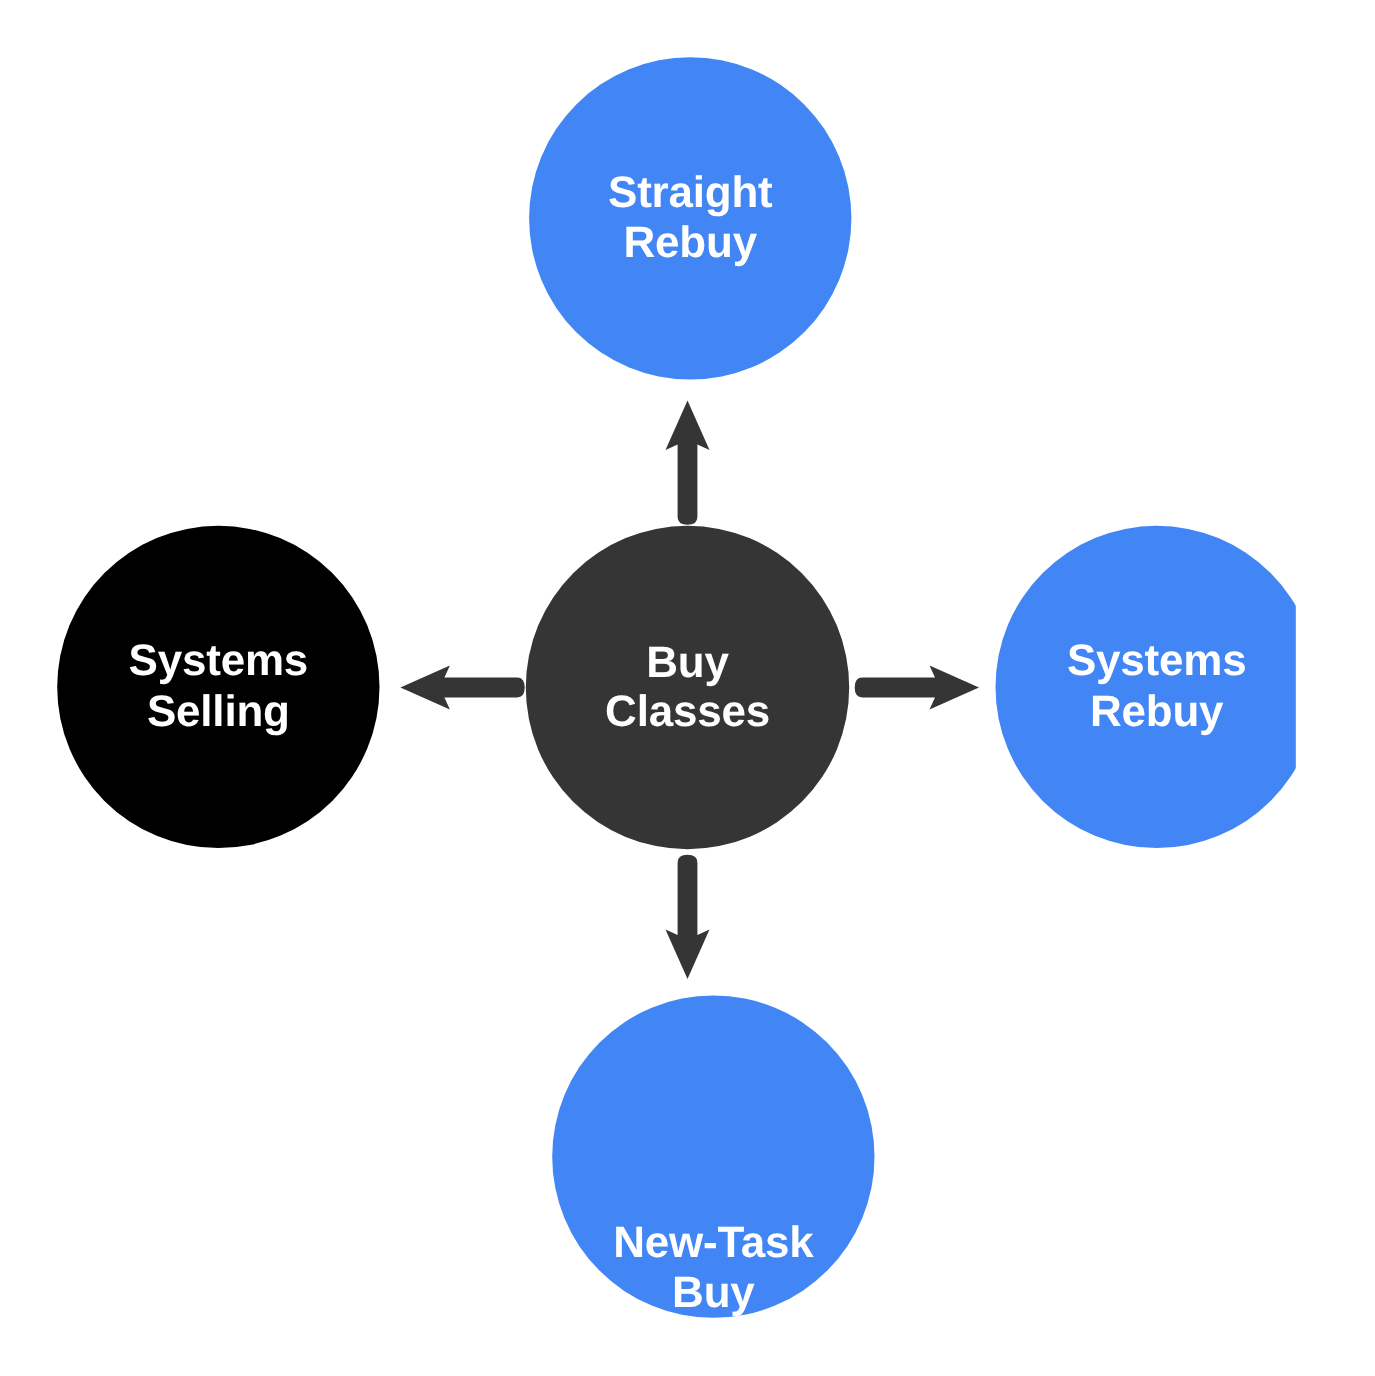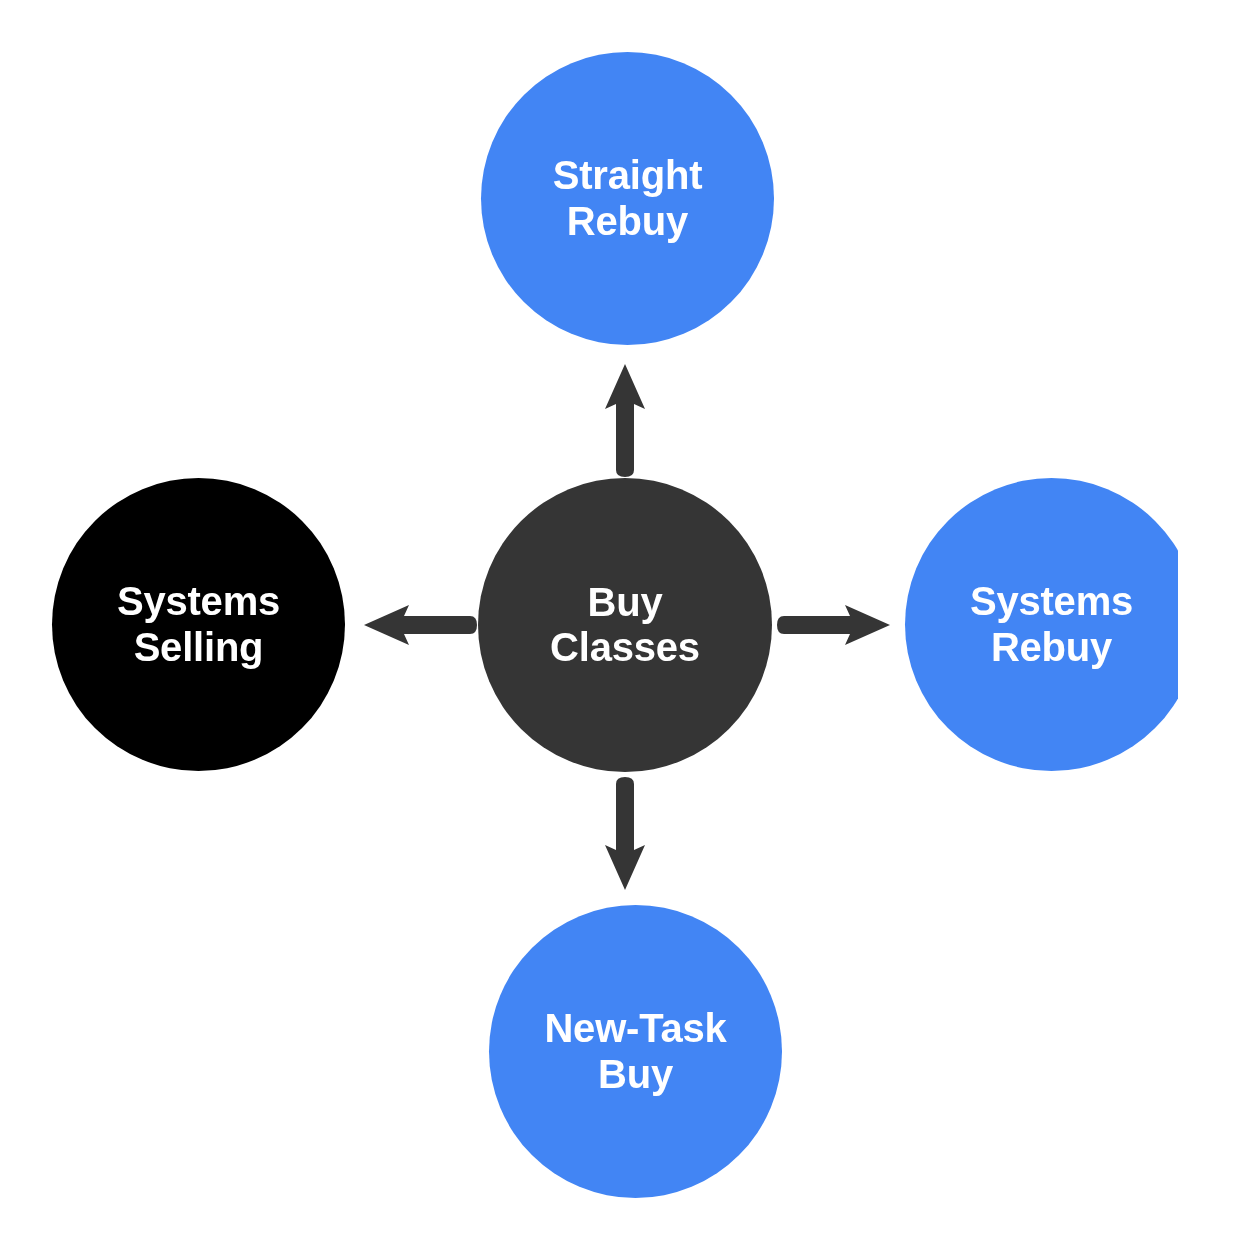--- a/index.html
+++ b/index.html
@@ -50,24 +50,25 @@
     width: 293px;
     height: 293px;
     left: 481px;
     top: 52px;
     background: #4285f4;
     z-index: 2;
   }
   .node-bottom {
     width: 293px;
     height: 293px;
-    left: 489px;
+    left: 502px;
     top: 905px;
     background: #4285f4;
     z-index: 2;
+    align-items: flex-end;
   }
   .node-left {
     width: 293px;
     height: 293px;
     left: 52px;
     top: 478px;
     background: #000000;
     z-index: 2;
   }
   .node-right {

